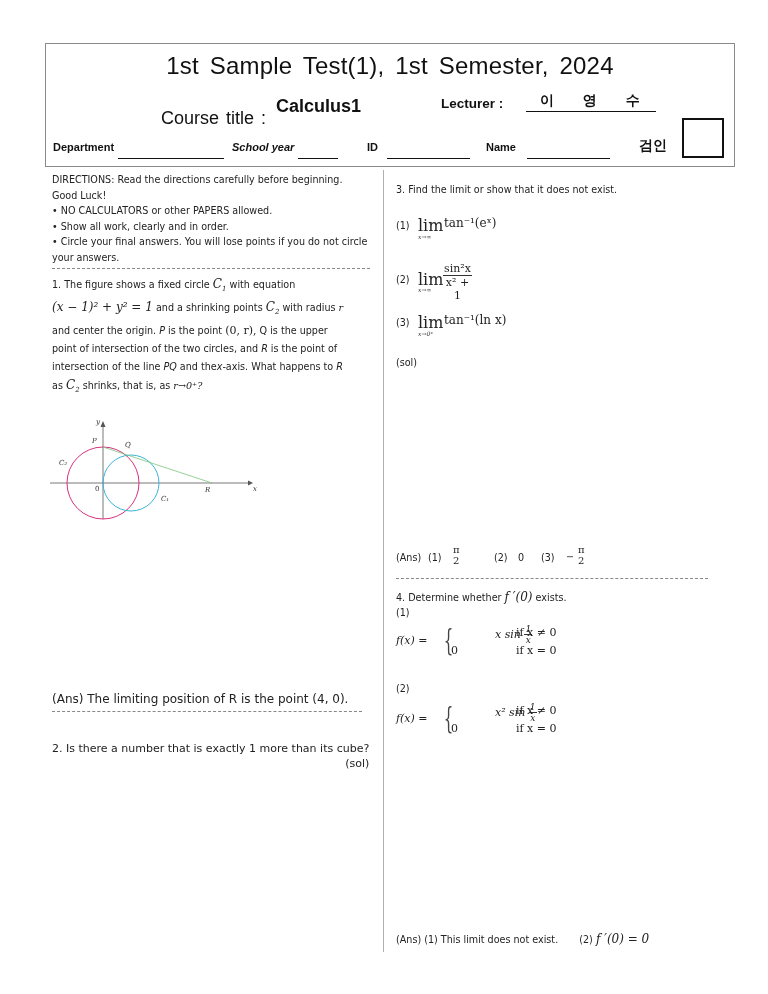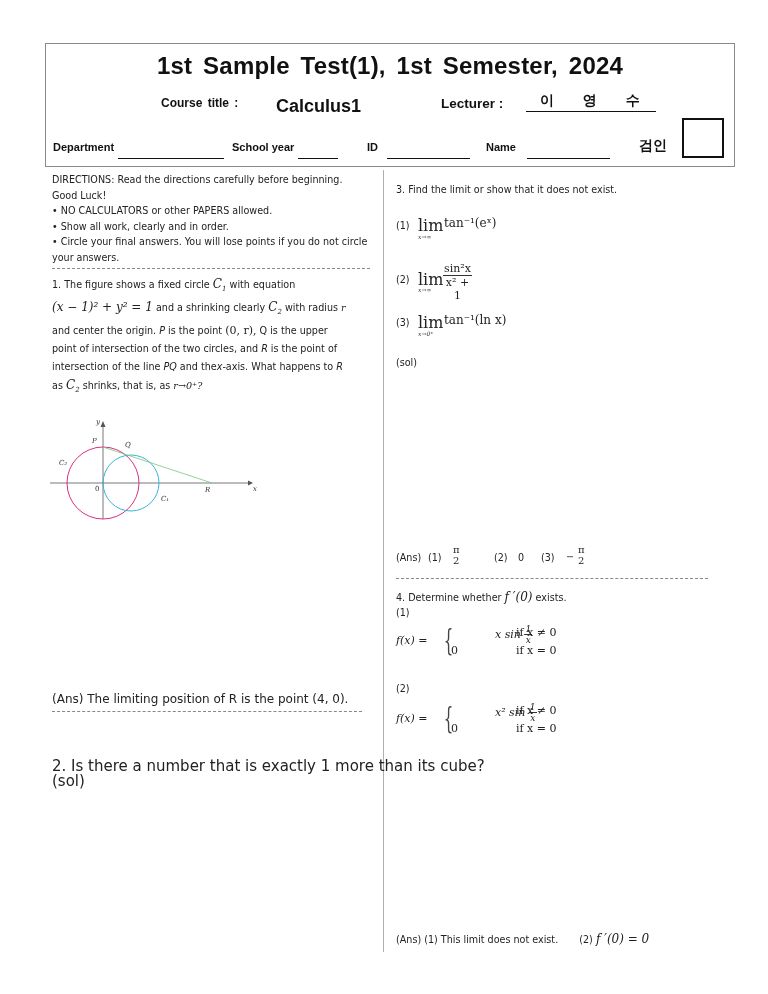--- a/index.html
+++ b/index.html
@@ -5,24 +5,24 @@
   * { box-sizing: border-box; margin: 0; padding: 0; }
   html, body { width: 768px; height: 994px; background: #ffffff; overflow: hidden; }
   body { position: relative; font-family: "DejaVu Sans", sans-serif; color: #222; }
 
   .header-box {
     position: absolute; left: 45px; top: 43px; width: 690px; height: 124px;
     border: 1px solid #8a8a8a; background: #fff;
   }
   .title {
     position: absolute; left: 0; right: 0; top: 8px; text-align: center;
-    font-family: "Liberation Sans", sans-serif; font-size: 24px; font-weight: bold; color: #111;
+    font-family: "Liberation Sans", sans-serif; font-size: 24px; font-weight: normal; color: #111;
     letter-spacing: 0.2px; word-spacing: 4px;
   }
-  .course-label { position: absolute; left: 115px; top: 52px; font-family: "Liberation Sans", sans-serif; font-size: 12px; font-weight: bold; color: #111; word-spacing: 2px; }
+  .course-label { position: absolute; left: 115px; top: 64px; font-family: "Liberation Sans", sans-serif; font-size: 18px; font-weight: normal; color: #111; word-spacing: 2px; }
   .course-value { position: absolute; left: 230px; top: 52px; font-family: "Liberation Sans", sans-serif; font-size: 18px; font-weight: bold; color: #111; }
   .lect-label { position: absolute; left: 395px; top: 52px; font-family: "Liberation Sans", sans-serif; font-size: 13.5px; font-weight: bold; color: #111; }
   .lect-value {
     position: absolute; left: 480px; top: 48px; width: 130px; height: 20px;
     border-bottom: 1.5px solid #111; font-size: 14px; font-weight: bold; color: #111;
     padding-left: 14px; letter-spacing: 12px;
   }
   .field-label { position: absolute; top: 97px; font-family: "Liberation Sans", sans-serif; font-size: 11px; font-weight: bold; color: #111; }
   .field-line { position: absolute; top: 114px; height: 0; border-bottom: 1.5px solid #111; }
   .seal-label { position: absolute; left: 593px; top: 93px; font-size: 14px; font-weight: bold; color: #111; }
@@ -37,21 +37,21 @@
   .dir p { margin: 0; }
   .math { font-family: "DejaVu Serif", serif; font-style: italic; }
   .mathr { font-family: "DejaVu Serif", serif; }
   .q1 p { margin: 0; line-height: 18px; }
   .q1 .eq { font-size: 12px; }
 
   .fig { position: absolute; left: 50px; top: 415px; width: 210px; height: 105px; }
 
   .ans1 { position: absolute; left: 52px; top: 692px; font-size: 12px; }
   .dash1 { position: absolute; left: 52px; top: 711px; width: 310px; border-top: 1px dashed #888; }
-  .q2 { position: absolute; left: 52px; top: 759px; font-size: 15px; line-height: 15px; }
+  .q2 { position: absolute; left: 52px; top: 741px; font-size: 11px; line-height: 15px; text-align: right; }
 
   .q3-title { position: absolute; left: 396px; top: 184px; font-size: 9.6px; }
   .lim-item { position: absolute; left: 396px; font-size: 9.6px; }
   .lim-num { position: absolute; left: 0; }
   .lim { position: absolute; left: 22px; font-family: "DejaVu Serif", serif; font-size: 16px; }
   .lim-sub { position: absolute; left: 22px; font-family: "DejaVu Serif", serif; font-style: italic; font-size: 6px; color: #333; }
   .expr { position: absolute; font-family: "DejaVu Serif", serif; font-size: 12px; }
   .frac { position: absolute; font-family: "DejaVu Serif", serif; font-size: 11px; text-align: center; }
   .frac .num { display: block; border-bottom: 1px solid #333; padding: 0 1px; }
   .frac .den { display: block; }
@@ -75,21 +75,21 @@
 
 <div class="header-box">
   <div class="title">1st Sample Test(1), 1st Semester, 2024</div>
   <div class="course-label">Course title :</div>
   <div class="course-value">Calculus1</div>
   <div class="lect-label">Lecturer :</div>
   <div class="lect-value">이 영 수</div>
 
   <div class="field-label" style="left:7px;">Department</div>
   <div class="field-line" style="left:72px;width:106px;"></div>
-  <div class="field-label" style="left:186px;">School year</div>
+  <div class="field-label" style="left:186px;font-style:italic;">School year</div>
   <div class="field-line" style="left:252px;width:40px;"></div>
   <div class="field-label" style="left:321px;">ID</div>
   <div class="field-line" style="left:341px;width:83px;"></div>
   <div class="field-label" style="left:440px;">Name</div>
   <div class="field-line" style="left:481px;width:83px;"></div>
   <div class="seal-label">검인</div>
   <div class="seal-box"></div>
 </div>
 
 <div class="divider"></div>
@@ -102,21 +102,21 @@
   <div class="dash" style="margin-top:3px;"></div>
 
   <div class="q1" style="margin-top:6px;">
     <p>
       <span>1. The figure shows a fixed circle</span>
       <span class="math" style="font-size:12px;"><span>C</span><sub style="font-size:7px;">1</sub></span>
       <span>with equation</span>
     </p>
     <p>
       <span class="math eq">(x − 1)² + y² = 1</span>
-      <span>and a shrinking clearly</span>
+      <span>and a shrinking points</span>
       <span class="math" style="font-size:12px;"><span>C</span><sub style="font-size:7px;">2</sub></span>
       <span>with radius</span>
       <span class="math">r</span>
     </p>
     <p>
       <span>and center the origin.</span>
       <i>P</i>
       <span>is the point</span>
       <span class="mathr" style="font-size:11px;">(0, r),</span>
       <span>Q is the upper</span>

